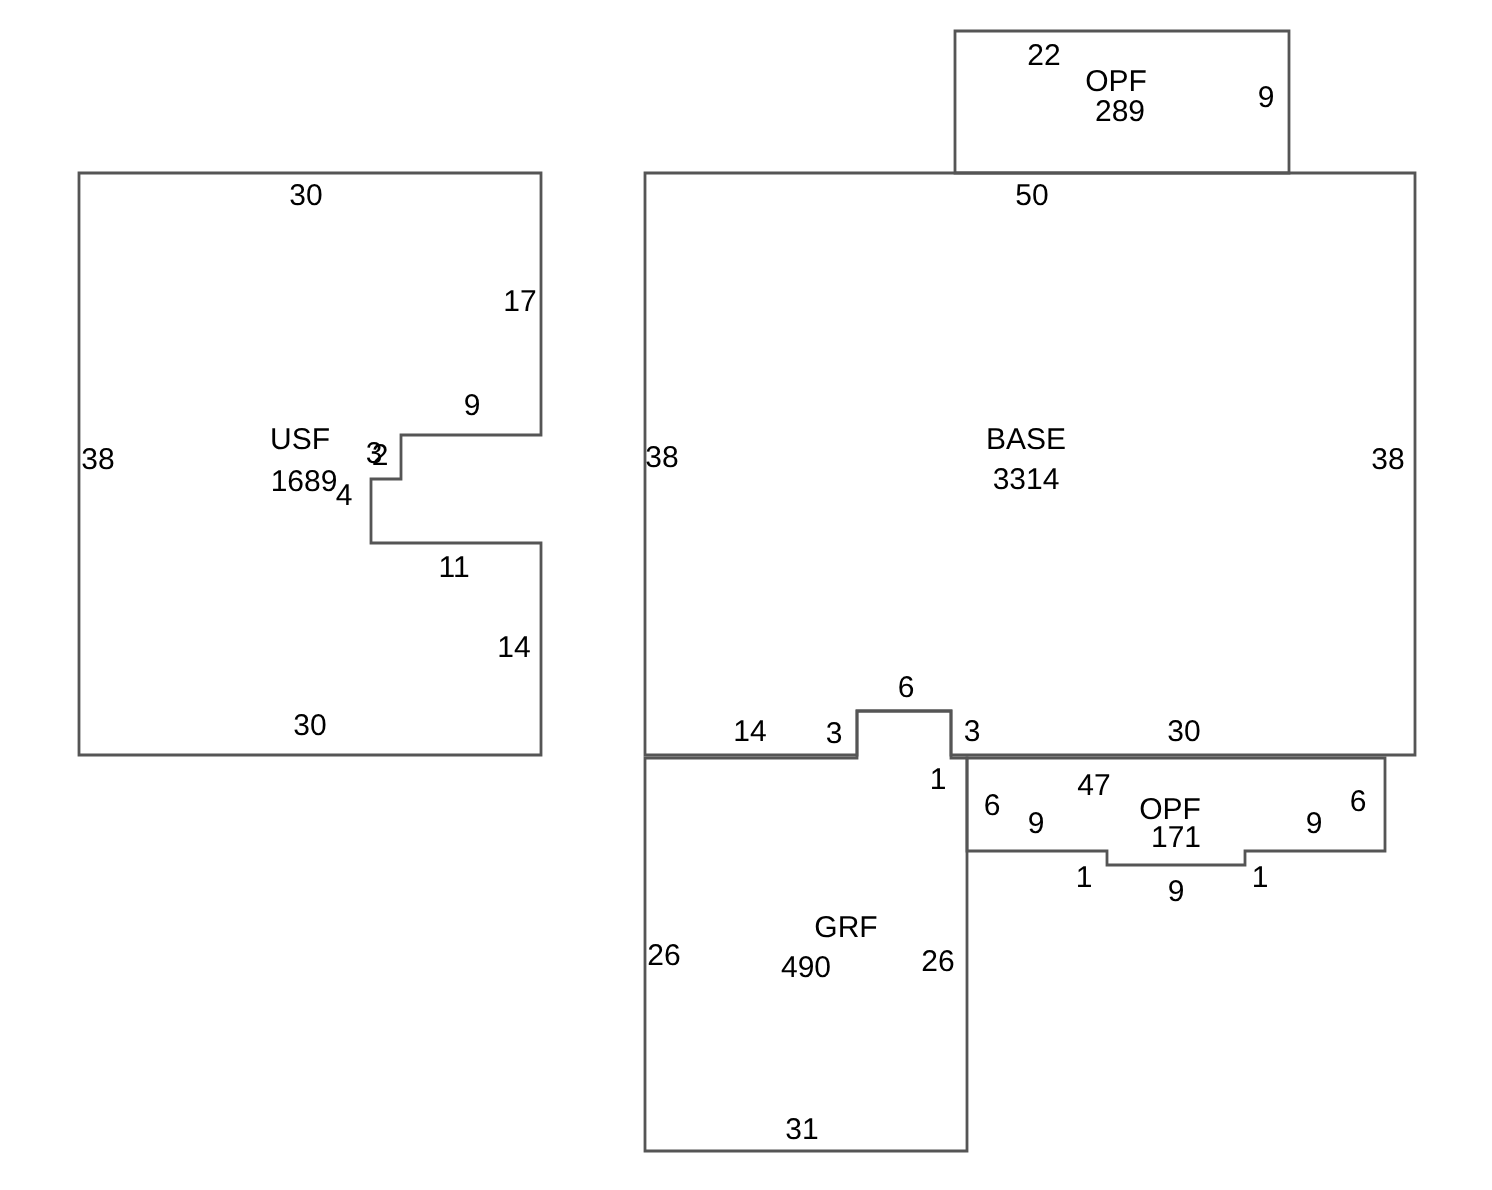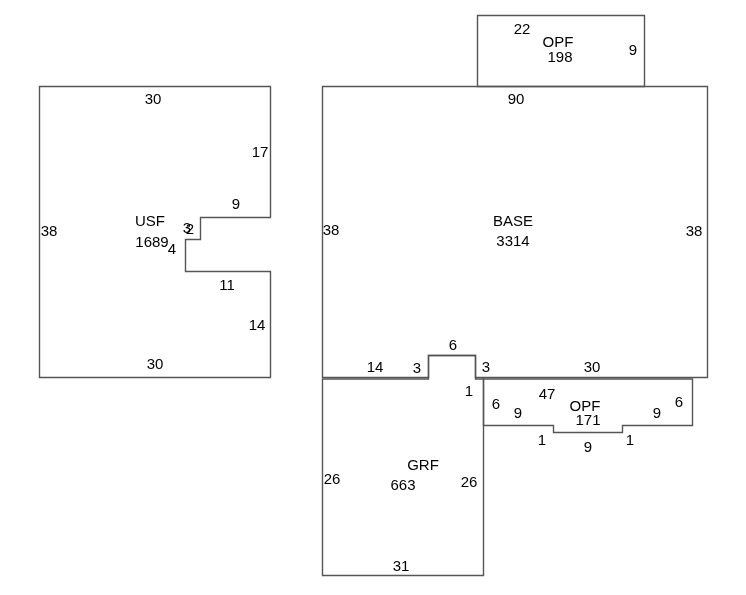--- a/index.html
+++ b/index.html
@@ -42,39 +42,39 @@
   <span class="lbl" style="left:172px;top:248px">4</span>
   <span class="lbl" style="left:227px;top:284px">11</span>
   <span class="lbl" style="left:257px;top:324px">14</span>
   <span class="lbl" style="left:155px;top:363px">30</span>
   <span class="lbl" style="left:49px;top:230px">38</span>
   <span class="lbl" style="left:150px;top:220px">USF</span>
   <span class="lbl" style="left:152px;top:241px">1689</span>
 
   <span class="lbl" style="left:522px;top:28px">22</span>
   <span class="lbl" style="left:558px;top:41px">OPF</span>
-  <span class="lbl" style="left:560px;top:56px">198</span>
+  <span class="lbl" style="left:560px;top:56px">289</span>
   <span class="lbl" style="left:633px;top:49px">9</span>
 
-  <span class="lbl" style="left:516px;top:98px">90</span>
+  <span class="lbl" style="left:516px;top:98px">50</span>
   <span class="lbl" style="left:331px;top:229px">38</span>
   <span class="lbl" style="left:694px;top:230px">38</span>
   <span class="lbl" style="left:513px;top:220px">BASE</span>
   <span class="lbl" style="left:513px;top:240px">3314</span>
   <span class="lbl" style="left:453px;top:344px">6</span>
   <span class="lbl" style="left:375px;top:366px">14</span>
   <span class="lbl" style="left:417px;top:367px">3</span>
   <span class="lbl" style="left:486px;top:366px">3</span>
   <span class="lbl" style="left:592px;top:366px">30</span>
 
   <span class="lbl" style="left:469px;top:390px">1</span>
   <span class="lbl" style="left:332px;top:478px">26</span>
   <span class="lbl" style="left:469px;top:481px">26</span>
   <span class="lbl" style="left:423px;top:464px">GRF</span>
-  <span class="lbl" style="left:403px;top:484px">663</span>
+  <span class="lbl" style="left:403px;top:484px">490</span>
   <span class="lbl" style="left:401px;top:565px">31</span>
 
   <span class="lbl" style="left:547px;top:393px">47</span>
   <span class="lbl" style="left:496px;top:403px">6</span>
   <span class="lbl" style="left:518px;top:412px">9</span>
   <span class="lbl" style="left:585px;top:405px">OPF</span>
   <span class="lbl" style="left:588px;top:419px">171</span>
   <span class="lbl" style="left:657px;top:412px">9</span>
   <span class="lbl" style="left:679px;top:401px">6</span>
   <span class="lbl" style="left:542px;top:439px">1</span>

